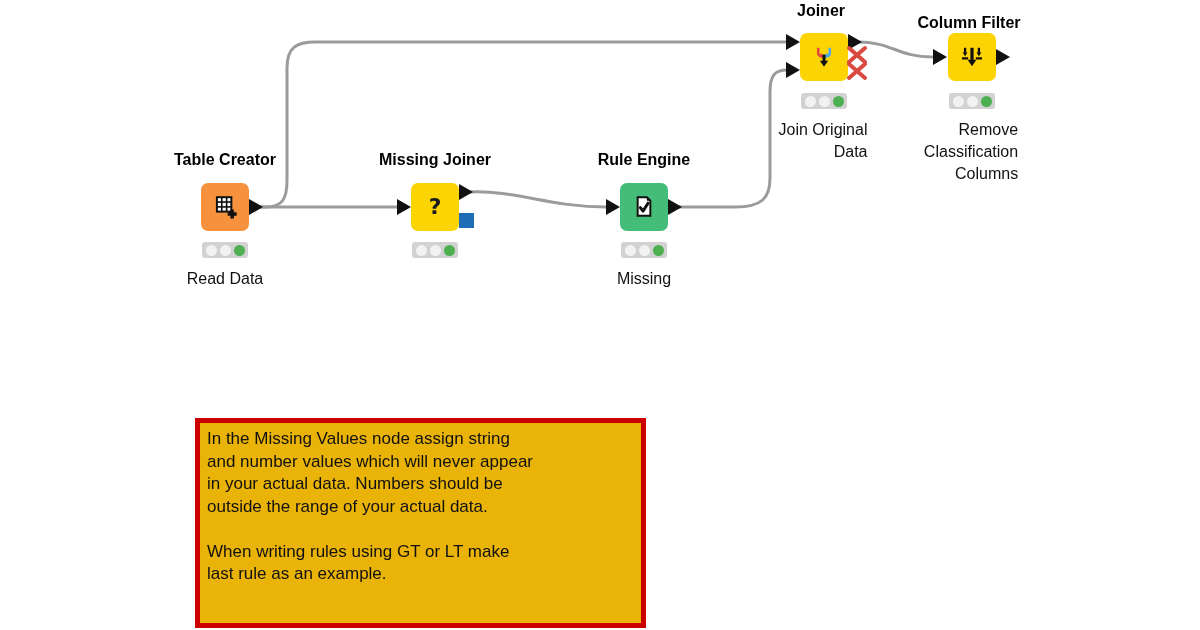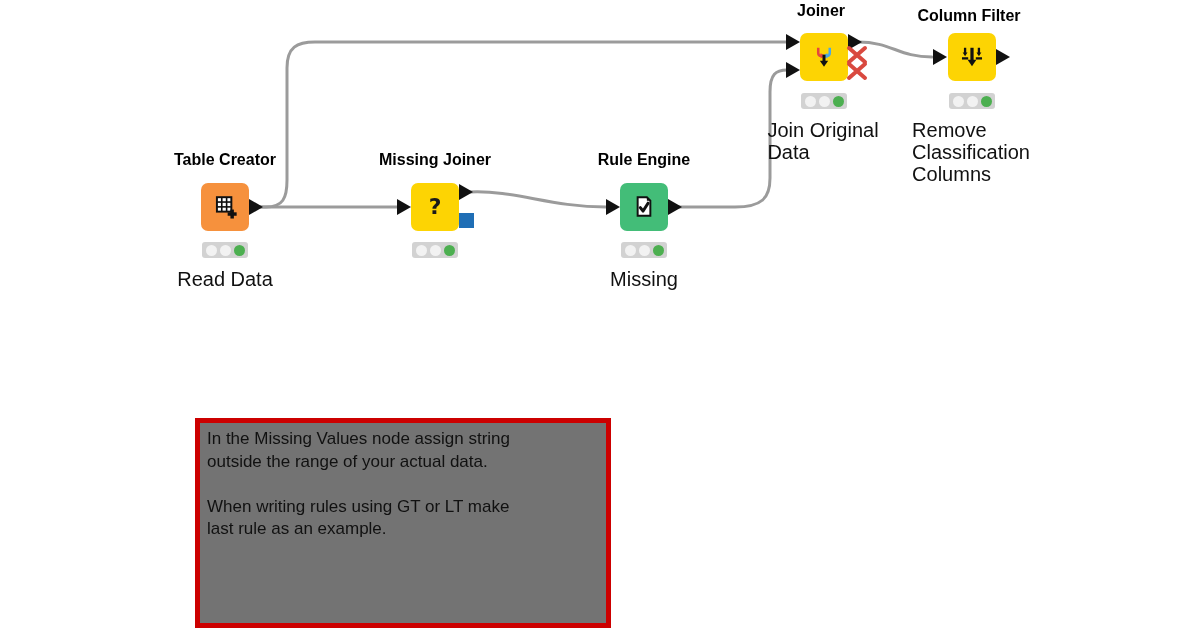--- a/index.html
+++ b/index.html
@@ -10,32 +10,32 @@
   .wires{position:absolute;left:0;top:0;z-index:1;}
   .wire{fill:none;stroke:#9b9b9b;stroke-width:3;stroke-linecap:round;}
   .node{position:absolute;width:48px;height:48px;border-radius:7px;z-index:3;
     display:flex;align-items:center;justify-content:center;}
   .node.orange{background:#f6913d;}
   .node.yellow{background:#fdd403;}
   .node.green{background:#43bd78;}
   .node-title{position:absolute;z-index:4;transform:translateX(-50%);
     font-size:16px;font-weight:bold;color:#000;white-space:nowrap;text-align:center;}
   .node-label{position:absolute;z-index:4;transform:translateX(-50%);
-    font-size:20px;line-height:22px;color:#111;white-space:nowrap;text-align:left;}
+    font-size:16px;line-height:22px;color:#111;white-space:nowrap;text-align:right;}
   .port{position:absolute;width:0;height:0;z-index:2;
     border-top:8px solid transparent;border-bottom:8px solid transparent;
     border-left:14px solid #111;}
   .pmml-port{position:absolute;width:15px;height:15px;background:#1f6eb5;z-index:2;}
   .traffic{position:absolute;width:46px;height:16px;background:#d2d2d2;border-radius:3px;
     display:flex;align-items:center;justify-content:center;gap:3px;z-index:3;}
   .dot{width:11px;height:11px;border-radius:50%;background:#f2f2f2;}
   .dot.on{background:#4caf50;}
   .inactive-x{position:absolute;z-index:4;}
-  .annotation{position:absolute;left:195px;top:418px;width:416px;height:210px;
-    box-sizing:border-box;border:5px solid #cc0000;background:#737373;
+  .annotation{position:absolute;left:195px;top:418px;width:451px;height:210px;
+    box-sizing:border-box;border:5px solid #cc0000;background:#eab308;
     padding:5px 0 0 7px;z-index:3;}
   .annotation .line{font-size:17px;line-height:22.5px;min-height:22.5px;
     color:#111;white-space:nowrap;}
 </style>
 </head>
 <body>
 
 <div class="canvas">
 
   <svg class="wires" width="1200" height="630">
@@ -123,21 +123,21 @@
   <div class="traffic" style="left:801px;top:93px">
     <span class="dot"></span>
     <span class="dot"></span>
     <span class="dot on"></span>
   </div>
   <div class="node-label" style="left:823px;top:119px">
     <div>Join Original</div>
     <div>Data</div>
   </div>
 
-  <div class="node-title" style="left:969px;top:7px">Column Filter</div>
+  <div class="node-title" style="left:969px;top:14px">Column Filter</div>
   <div class="node yellow" style="left:948px;top:33px">
     <svg width="30" height="30" viewBox="0 0 26 26">
       <line x1="7" y1="5" x2="7" y2="9.5" stroke="#111" stroke-width="2"></line>
       <path d="M4.9 9 h4.2 L7 12.4 z" fill="#111"></path>
       <line x1="4.3" y1="14.2" x2="9.7" y2="14.2" stroke="#111" stroke-width="2"></line>
       <line x1="19" y1="5" x2="19" y2="9.5" stroke="#111" stroke-width="2"></line>
       <path d="M16.9 9 h4.2 L19 12.4 z" fill="#111"></path>
       <line x1="16.3" y1="14.2" x2="21.7" y2="14.2" stroke="#111" stroke-width="2"></line>
       <line x1="13" y1="5" x2="13" y2="16" stroke="#111" stroke-width="2.8"></line>
       <path d="M9.2 15.4 h7.6 L13 21 z" fill="#111"></path>
@@ -151,19 +151,21 @@
     <span class="dot on"></span>
   </div>
   <div class="node-label" style="left:971px;top:119px">
     <div>Remove</div>
     <div>Classification</div>
     <div>Columns</div>
   </div>
 
   <div class="annotation">
     <div class="line">In the Missing Values node assign string</div>
+    <div class="line">and number values which will never appear</div>
+    <div class="line">in your actual data. Numbers should be</div>
     <div class="line">outside the range of your actual data.</div>
     <div class="line"></div>
     <div class="line">When writing rules using GT or LT make</div>
     <div class="line">last rule as an example.</div>
   </div>
 
 </div>
 
 </body></html>

